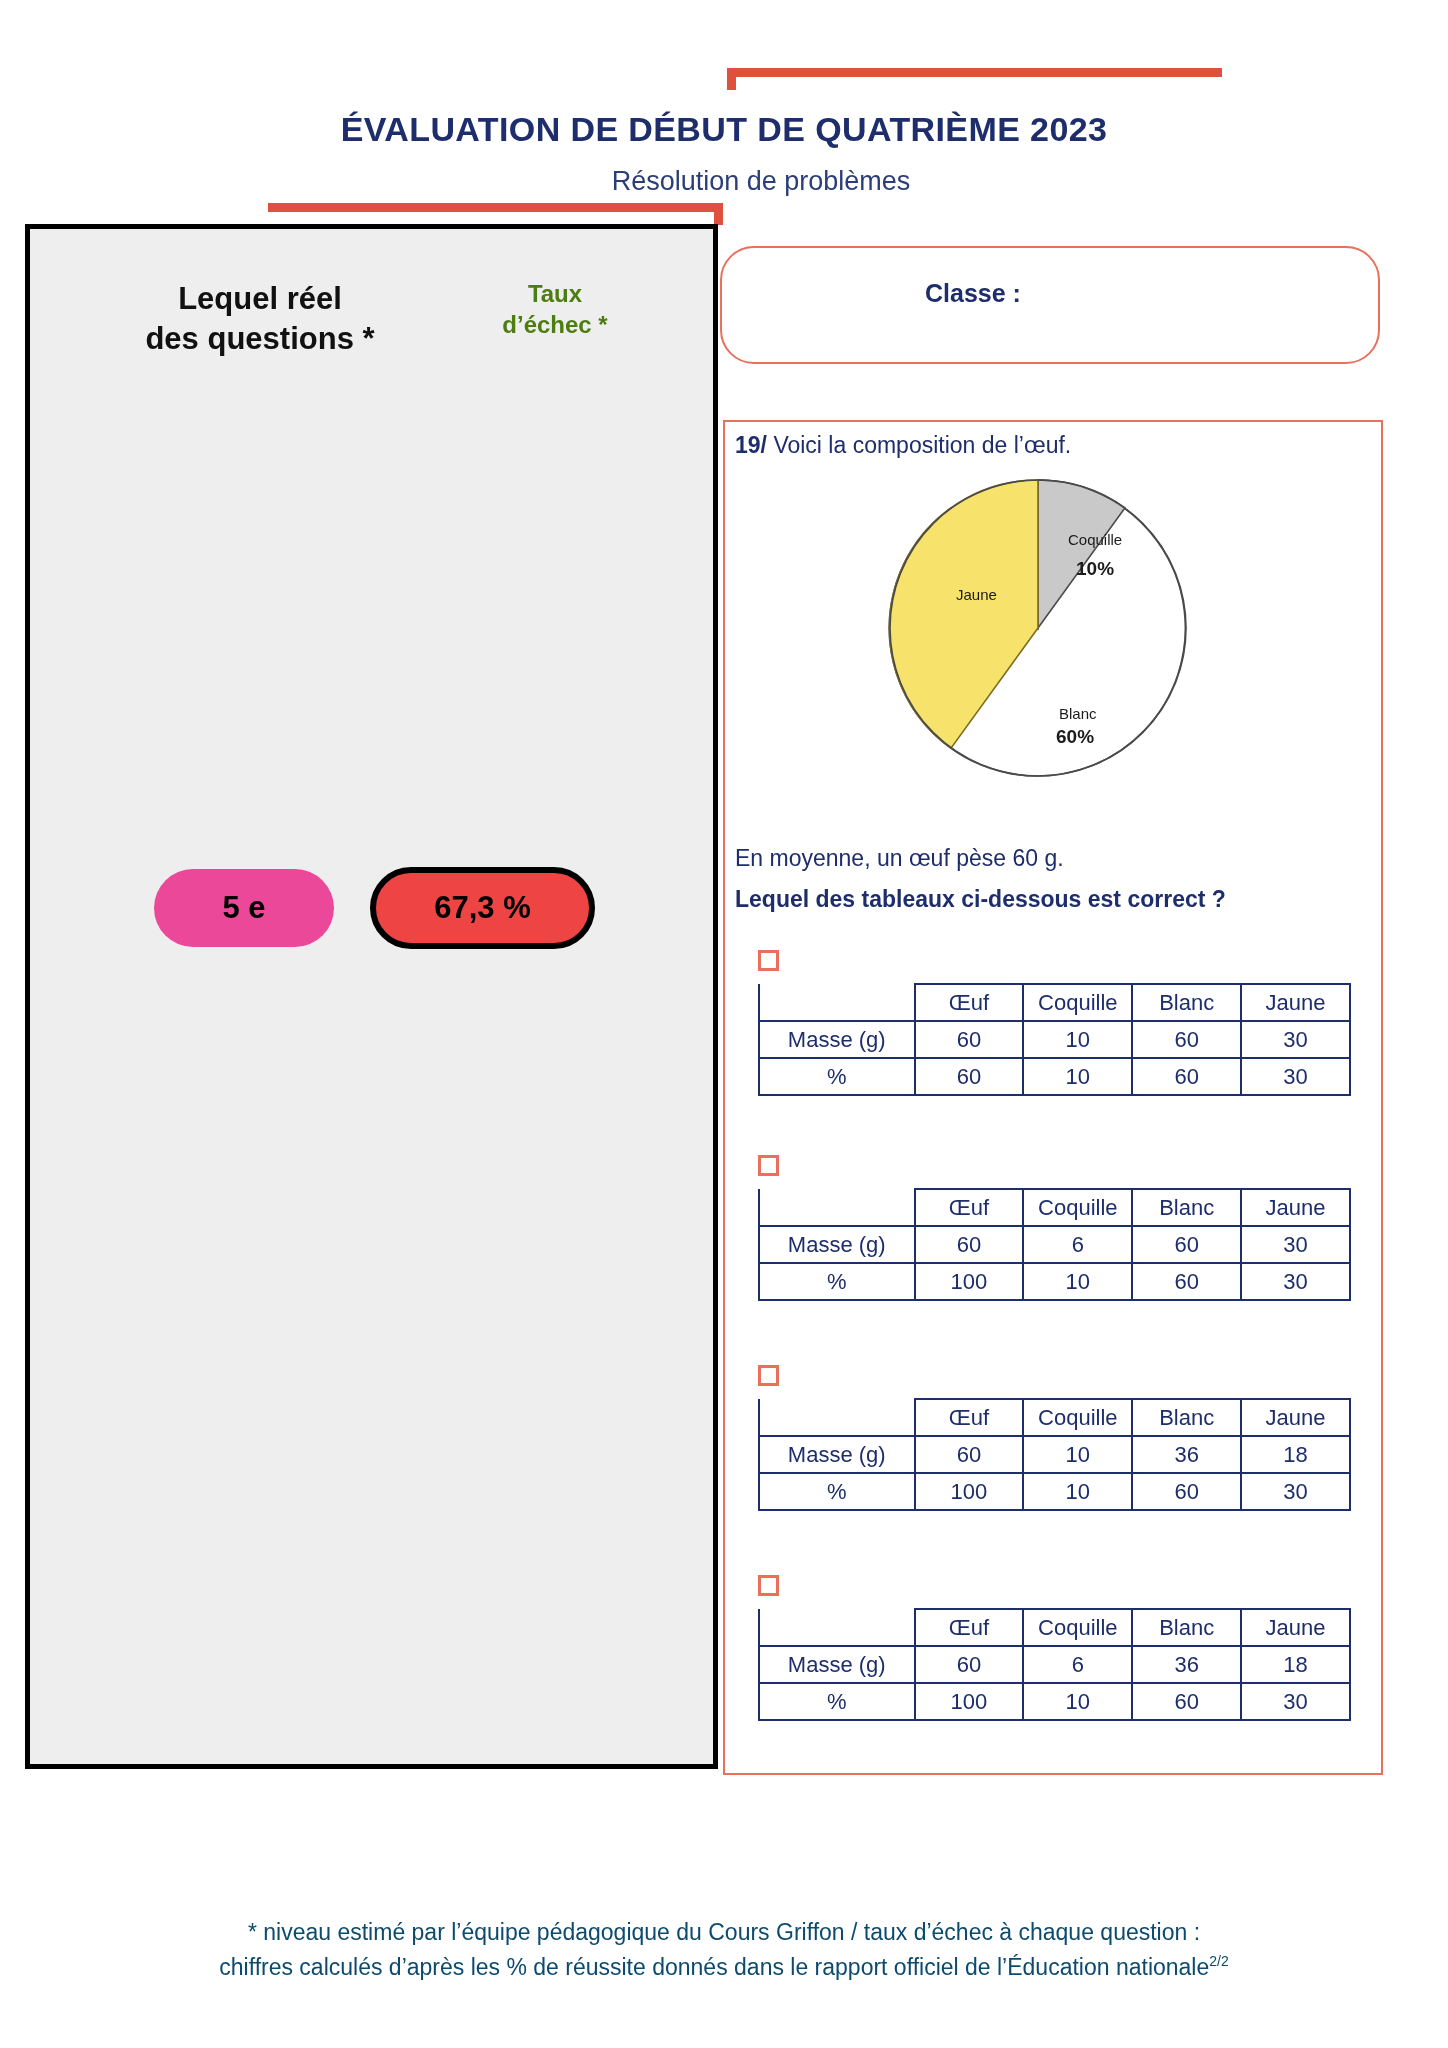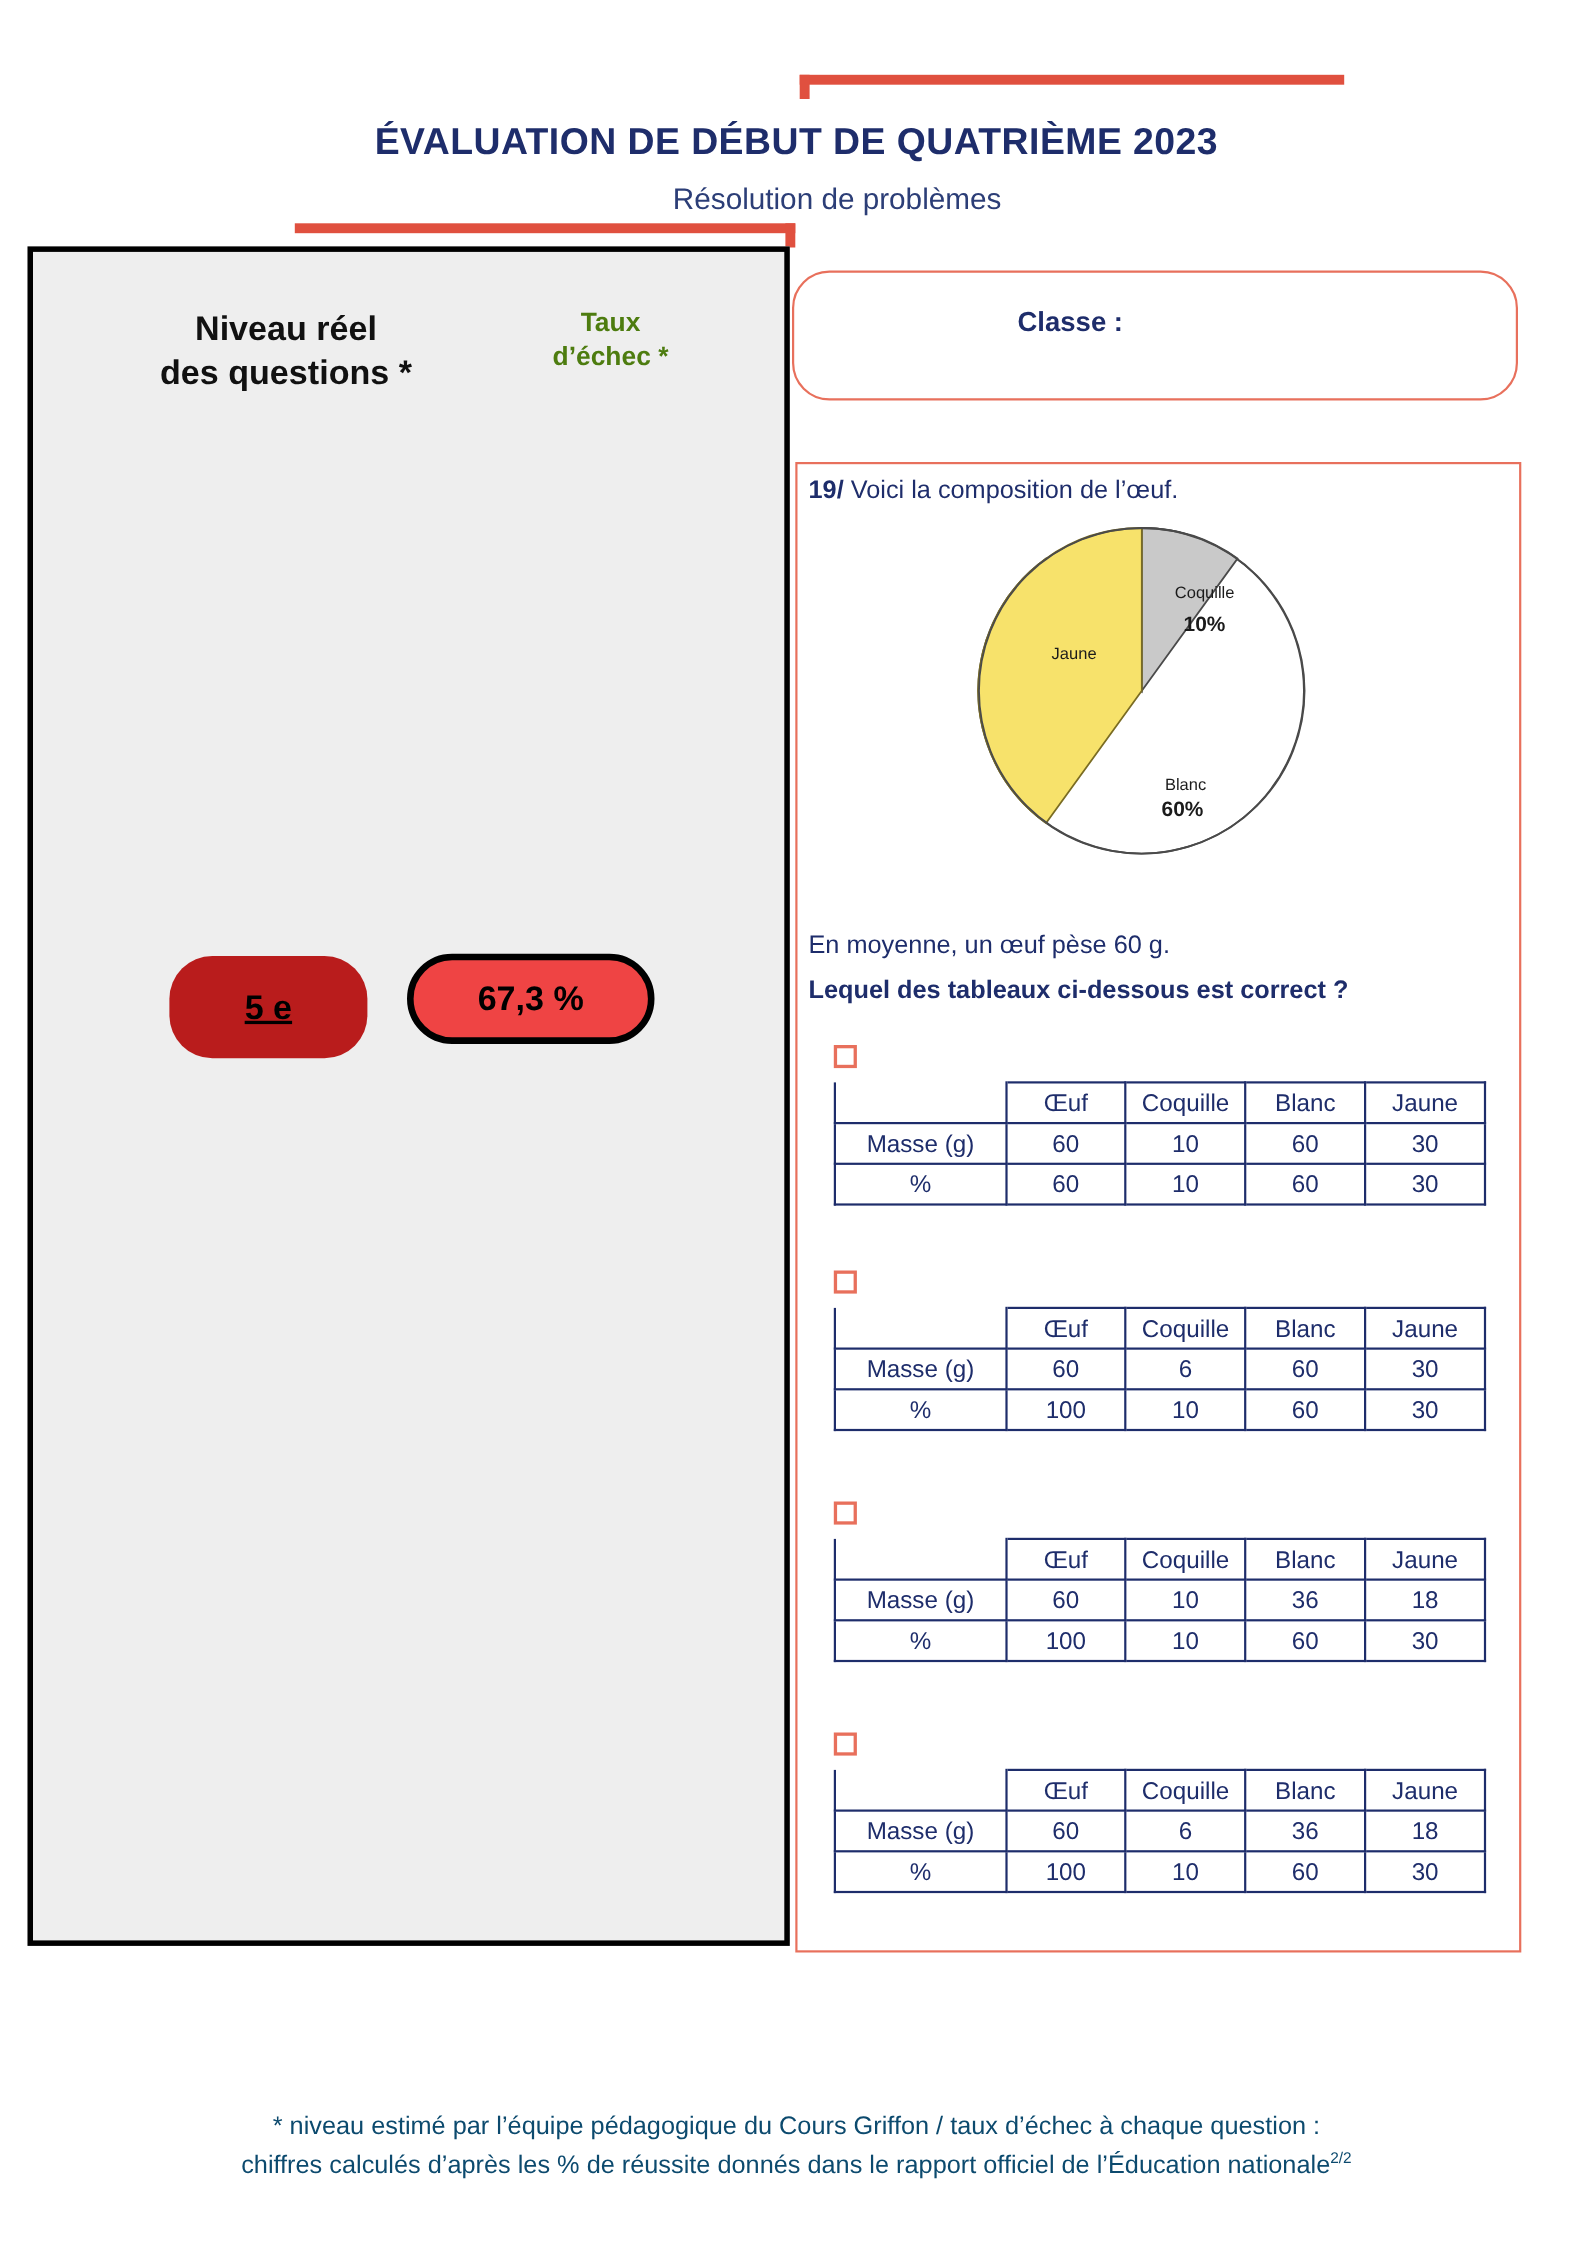--- a/index.html
+++ b/index.html
@@ -127,22 +127,22 @@
     position: absolute; left: 400px; top: 50px; width: 250px;
     text-align: center; font-size: 24px; font-weight: 700; color: #4d7c0f;
     line-height: 1.28;
   }
   .pill {
     position: absolute;
     display: flex; align-items: center; justify-content: center;
     font-weight: 700; color: #000;
   }
   .pill-level {
-    left: 124px; top: 640px; width: 180px; height: 93px;
-    background: #b91c1c; border-radius: 39px; font-size: 31px; text-decoration: underline;
+    left: 124px; top: 640px; width: 180px; height: 78px;
+    background: #ec4899; border-radius: 39px; font-size: 31px;
   }
   .pill-rate {
     left: 340px; top: 638px; width: 225px; height: 82px;
     background: #ef4444; border: 6px solid #000; border-radius: 41px;
     font-size: 31px;
   }
 
   
   .footer {
     position: absolute; left: 0; top: 1915px; width: 1448px;
@@ -305,21 +305,21 @@
         <td>10</td>
         <td>60</td>
         <td>30</td>
       </tr>
     </tbody>
       </table>
   </div>
 
   <div class="overlay">
     <div class="ov-h1">
-      <span>Niveau réel</span><br>
+      <span>Lequel réel</span><br>
       <span>des questions *</span>
     </div>
     <div class="ov-h2">
       <span>Taux</span><br>
       <span>d’échec *</span>
     </div>
     <div class="pill pill-level">5 e</div>
     <div class="pill pill-rate">67,3 %</div>
   </div>
 

